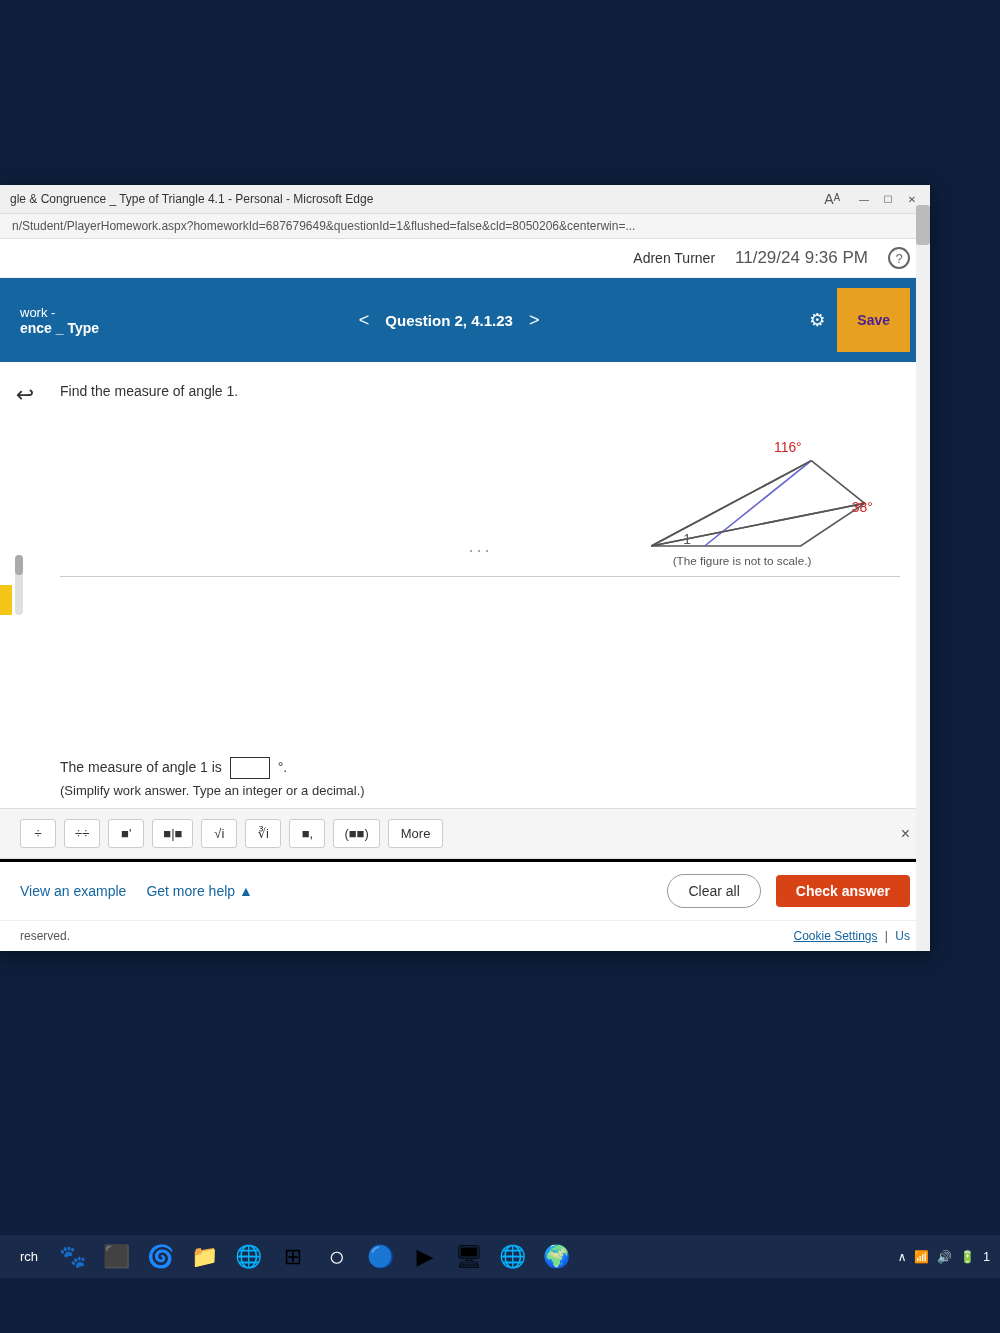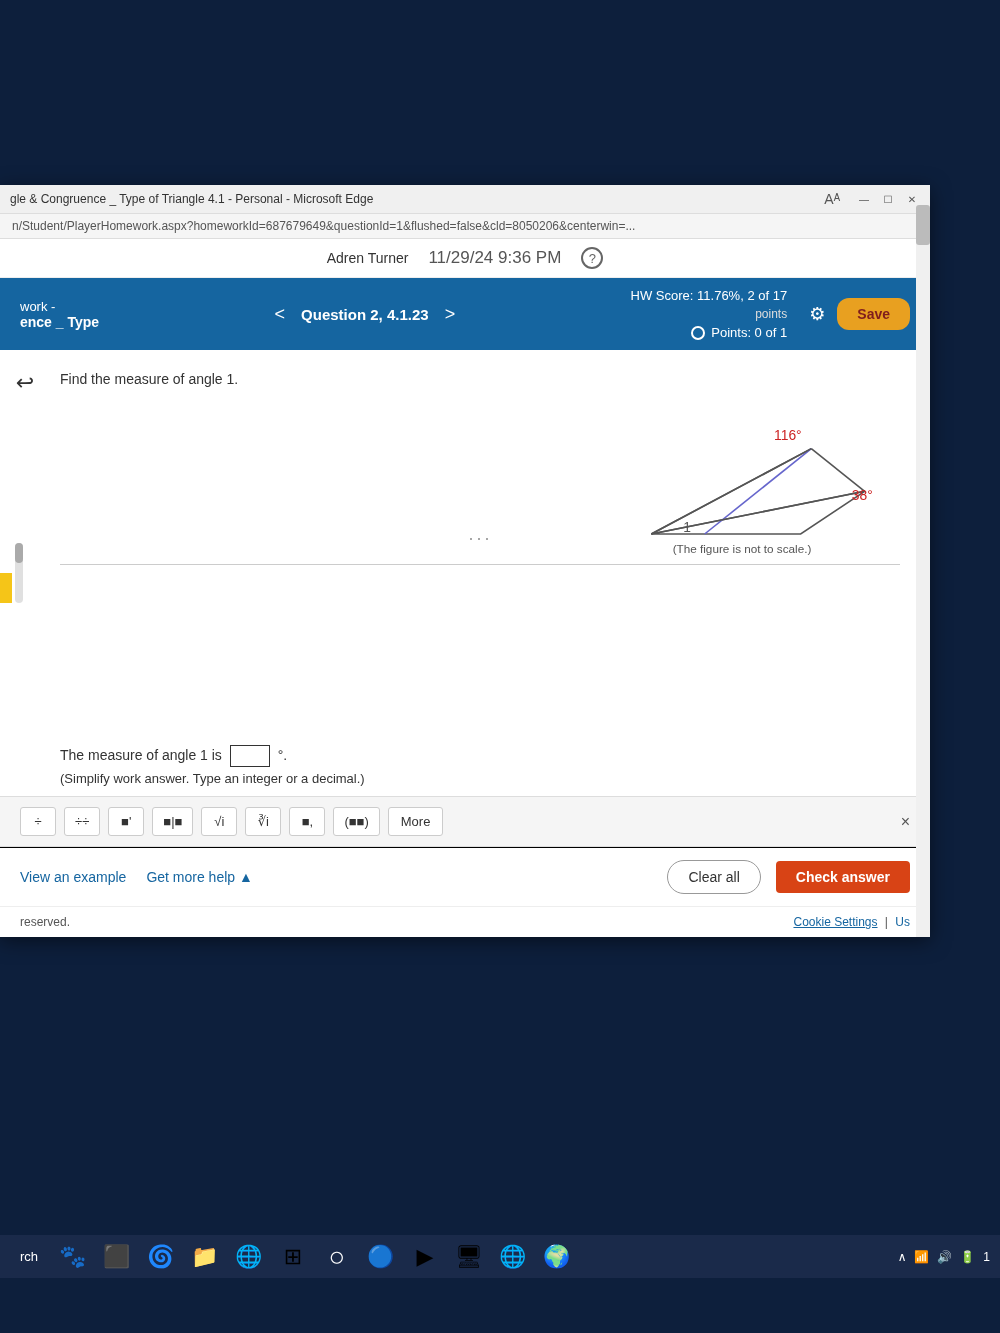--- a/index.html
+++ b/index.html
@@ -76,21 +76,21 @@
       overflow: hidden;
       text-overflow: ellipsis;
     }
 
     
     .header-info {
       background: #fff;
       padding: 8px 20px;
       display: flex;
       align-items: center;
-      justify-content: center;
+      justify-content: flex-end;
       gap: 20px;
       border-bottom: 1px solid #eee;
       font-size: 13px;
       color: #333;
     }
 
     .help-icon {
       width: 22px;
       height: 22px;
       border: 2px solid #666;
@@ -154,24 +154,24 @@
     .circle-icon {
       width: 14px;
       height: 14px;
       border: 2px solid #fff;
       border-radius: 50%;
       display: inline-block;
     }
 
     .save-btn {
       background: #e8a020;
-      color: #7f1d1d;
+      color: #4c1d95;
       border: none;
-      padding: 8px 20px;
-      border-radius: 12px;
+      padding: 24px 20px;
+      border-radius: 0;
       font-size: 14px;
       font-weight: bold;
       cursor: pointer;
     }
 
     .gear-btn {
       background: transparent;
       border: none;
       color: #fff;
       font-size: 18px;
@@ -312,21 +312,21 @@
       border: none;
     }
 
     
     .bottom-bar {
       background: #fff;
       padding: 12px 20px;
       display: flex;
       align-items: center;
       justify-content: space-between;
-      border-top: 1px solid #000000;
+      border-top: 3px solid #000000;
     }
 
     .bottom-bar-left {
       display: flex;
       align-items: center;
       gap: 20px;
     }
 
     .view-example {
       font-size: 14px;
@@ -489,28 +489,20 @@
       <span style="font-size:14px;font-weight:bold;">ence _ Type</span>
     </div>
 
     <div class="question-center">
       <button class="nav-arrow">&lt;</button>
       <span>Question 2, 4.1.23</span>
       <button class="nav-arrow">&gt;</button>
     </div>
 
     <div style="display:flex;align-items:center;gap:12px;">
-      <div class="question-right">
-        <span style="font-size:13px;color:#fff;">HW Score: 11.76%, 2 of 17</span>
-        <span style="font-size:12px;color:#ddd;">points</span>
-        <div class="points-row">
-          <span class="circle-icon"></span>
-          <span>Points: 0 of 1</span>
-        </div>
-      </div>
       <button class="gear-btn">⚙</button>
       <button class="save-btn">Save</button>
     </div>
   </div>
 
   <div class="main-content">
 
     <div class="sidebar-nav">
       <button class="back-arrow">↩</button>
       <div style="position:absolute;top:50%;left:15px;transform:translateY(-50%);">

